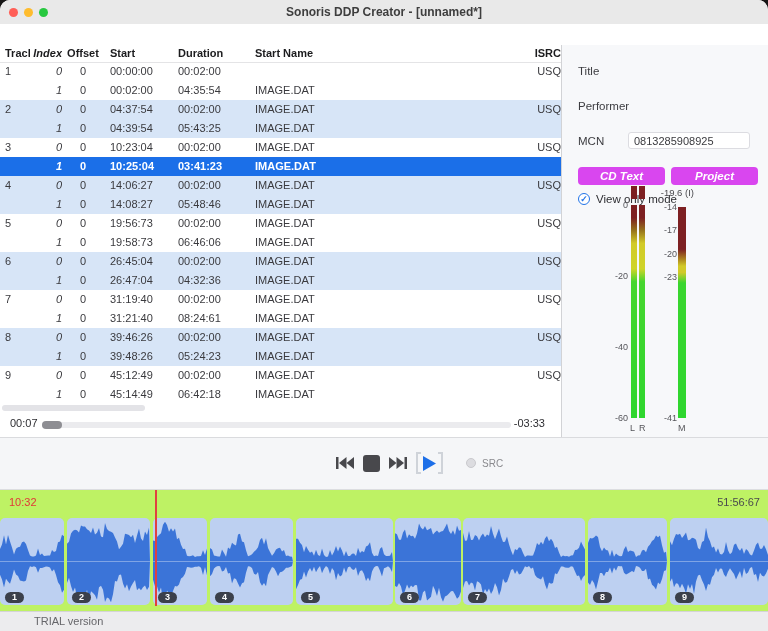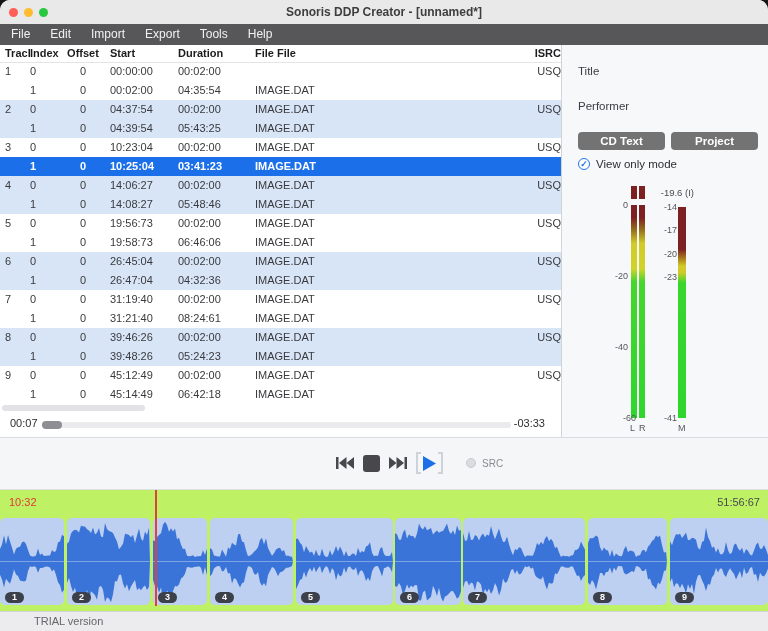--- a/index.html
+++ b/index.html
@@ -18,40 +18,40 @@
   .menu-item{color:#f2f2f2;font-size:12px;padding:0 10px;line-height:21px;}
   
   .main{position:absolute;top:45px;left:0;width:562px;height:392px;background:#fff;border-right:1px solid #d2d3d6;box-sizing:border-box;}
   .thead{display:flex;height:17px;line-height:17px;font-size:11px;font-weight:700;color:#1c1c1e;border-bottom:1px solid #e4e4e6;}
   .tbody{position:absolute;top:17px;left:0;right:0;}
   .trow{display:flex;height:19px;line-height:19px;font-size:11px;color:#3a3a3e;}
   .trow.blue{background:#d7e5f7;}
   .trow.sel{background:#1b6fe8;color:#fff;font-weight:700;}
   .cell{white-space:nowrap;overflow:hidden;box-sizing:border-box;}
   .c-track{width:30px;padding-left:5px;}
-  .c-index{width:32px;text-align:left;}
+  .c-index{width:32px;text-align:right;font-style:italic;}
   .c-offset{width:42px;text-align:center;}
   .c-start{width:68px;padding-left:6px;}
   .c-dur{width:77px;padding-left:6px;}
   .c-file{flex:1;padding-left:6px;}
   .c-isrc{width:36px;text-align:right;}
   .hscroll-thumb{position:absolute;top:360px;left:2px;width:143px;height:6px;border-radius:3px;background:#e3e3e7;}
   .time-elapsed{position:absolute;left:10px;top:372px;font-size:11px;color:#2e2e32;}
   .time-remaining{position:absolute;right:16px;top:372px;font-size:11px;color:#2e2e32;}
   .seek-track{position:absolute;left:42px;right:50px;top:377px;height:6px;border-radius:3px;background:#ebebee;}
   .seek-thumb{position:absolute;left:0;top:-1px;width:20px;height:8px;border-radius:4px;background:#8e8e93;}
   
   .panel{position:absolute;top:45px;left:562px;width:206px;height:392px;background:#f7f8fa;box-sizing:border-box;padding:17px 0 0 16px;}
   .field-row{display:flex;align-items:center;margin-bottom:18px;height:17px;}
   .field-label{width:50px;font-size:11.5px;color:#3c3c40;}
   .field-input{width:110px;height:15px;border:1px solid #dcdce1;border-radius:3px;background:#fff;
                font-family:"Liberation Sans",sans-serif;font-size:11px;color:#3a3a3e;padding:0 5px;outline:none;}
   .btn-row{display:flex;gap:6px;margin-top:3px;}
-  .blue-btn{width:87px;height:18px;border:none;border-radius:4px;background:#737373;color:#fff;
-            font-family:"Liberation Sans",sans-serif;font-size:11.5px;font-weight:700;line-height:18px;padding:0;}
+  .blue-btn{width:87px;height:18px;border:none;border-radius:4px;background:#d946ef;color:#fff;
+            font-family:"Liberation Sans",sans-serif;font-size:11.5px;font-weight:700;line-height:18px;padding:0;font-style:italic;}
   .viewonly-row{display:flex;align-items:center;gap:6px;margin-top:8px;}
   .circle-check{width:12px;height:12px;border-radius:50%;border:1.5px solid #2274e8;background:#fff;
                 display:flex;align-items:center;justify-content:center;font-size:9px;color:#2274e8;font-weight:700;box-sizing:border-box;}
   .viewonly-label{font-size:11.5px;color:#2e2e32;}
   
   .meter-area{position:absolute;inset:0;pointer-events:none;}
   .clip{position:absolute;top:141px;width:6px;height:13px;background:#7d2022;}
   .clip.l{left:69px;} .clip.r{left:77px;}
   .vbar{position:absolute;top:160px;width:6px;height:213px;
         background:linear-gradient(to bottom,#7d2022 0%,#7d2022 6%,#97741c 12%,#d2ca28 18%,#cfd428 30%,#46d62e 36%,#2ed62e 100%);}
@@ -92,37 +92,29 @@
 
 <div class="app">
 
   <div class="titlebar">
     <span class="tl red"></span>
     <span class="tl yellow"></span>
     <span class="tl green"></span>
     <span class="win-title">Sonoris DDP Creator - [unnamed*]</span>
   </div>
 
-  <div class="menubar">
-      <span class="menu-item">File</span>
-      <span class="menu-item">Edit</span>
-      <span class="menu-item">Import</span>
-      <span class="menu-item">Export</span>
-      <span class="menu-item">Tools</span>
-      <span class="menu-item">Help</span>
-    </div>
 
   <div class="main">
     <div class="thead">
       <span class="cell c-track">Track</span>
       <span class="cell c-index">Index</span>
       <span class="cell c-offset">Offset</span>
       <span class="cell c-start">Start</span>
       <span class="cell c-dur">Duration</span>
-      <span class="cell c-file">File File</span>
+      <span class="cell c-file">Start Name</span>
       <span class="cell c-isrc">ISRC</span>
     </div>
     <div class="tbody">
         <div class="trow ">
           <span class="cell c-track">1</span>
           <span class="cell c-index">0</span>
           <span class="cell c-offset">0</span>
           <span class="cell c-start">00:00:00</span>
           <span class="cell c-dur">00:02:00</span>
           <span class="cell c-file"></span>
@@ -292,20 +284,24 @@
     <span class="time-remaining">-03:33</span>
   </div>
 
   <div class="panel">
     <div>
         <div class="field-row">
           <span class="field-label">Title</span>
         </div>
         <div class="field-row">
           <span class="field-label">Performer</span>
+        </div>
+        <div class="field-row">
+          <span class="field-label">MCN</span>
+          <input class="field-input" value="0813285908925" style="">
         </div>
       </div>
     <div class="btn-row">
         <button class="blue-btn">CD Text</button>
         <button class="blue-btn">Project</button>
       </div>
     <div class="viewonly-row">
       <span class="circle-check">✓</span>
       <span class="viewonly-label">View only mode</span>
     </div>
@@ -313,21 +309,21 @@
     <div class="meter-area">
       <span class="loudness">-19.6 (I)</span>
       <span class="clip l"></span>
       <span class="clip r"></span>
       <span class="vbar l"></span>
       <span class="vbar r"></span>
       <span class="mbar"></span>
       <span class="chan l">L</span>
       <span class="chan r">R</span>
       <span class="chan m">M</span>
-      <span><span class="tick" style="top: 155px; right: 140px;">0</span><span class="tick" style="top: 226px; right: 140px;">-20</span><span class="tick" style="top: 297px; right: 140px; text-align: right;">-40</span><span class="tick" style="top: 368px; right: 132px;">-60</span></span>
+      <span><span class="tick" style="top: 155px; right: 140px;">0</span><span class="tick" style="top: 226px; right: 140px;">-20</span><span class="tick" style="top: 297px; right: 140px; text-align: right;">-40</span><span class="tick" style="top: 368px; right: 140px;">-60</span></span>
       <span><span class="tick" style="top: 157px; right: 91px; text-align: right;">-14</span><span class="tick" style="top: 180.444px; right: 91px;">-17</span><span class="tick" style="top: 203.889px; right: 91px;">-20</span><span class="tick" style="top: 227.333px; right: 91px;">-23</span><span class="tick" style="top: 368px; right: 91px;">-41</span></span>
     </div>
   </div>
 
   <div class="transport">
     <div class="tgroup">
       <button class="ticon">
         <svg width="18" height="14" viewBox="0 0 18 14">
           <rect x="0" y="1" width="2.5" height="12" fill="#48484c"></rect>
           <path d="M3 7 L10.5 1 V13 Z" fill="#48484c"></path>

